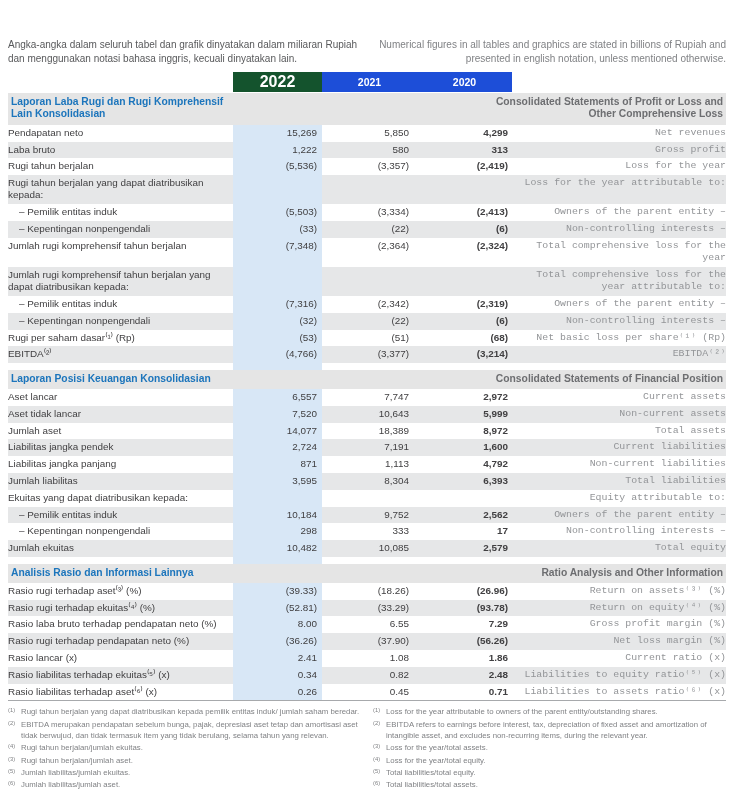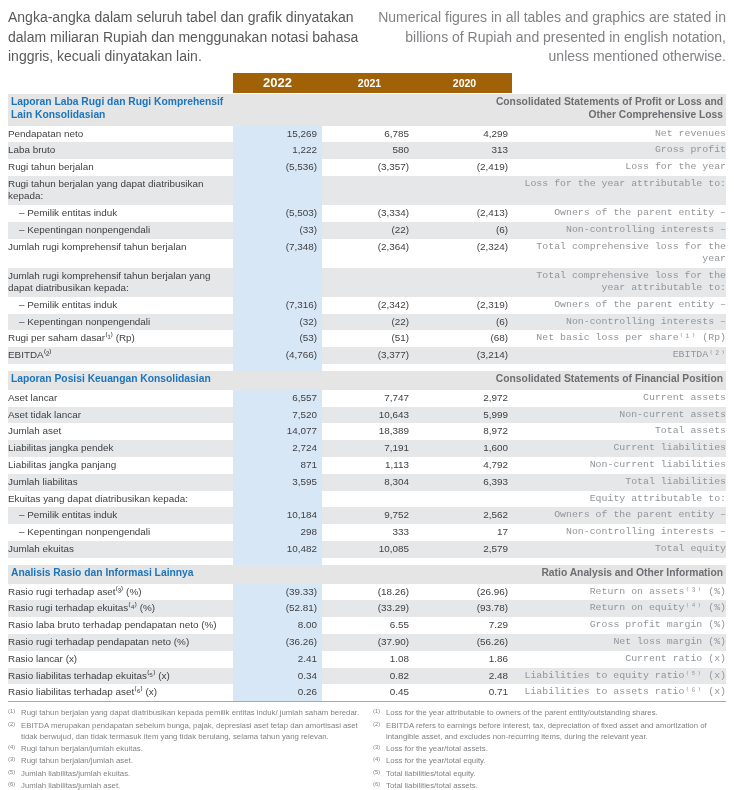--- a/index.html
+++ b/index.html
@@ -6,28 +6,28 @@
   html, body { width: 734px; background: #ffffff; }
   body {
     font-family: "Liberation Sans", sans-serif;
     color: #414042;
     -webkit-font-smoothing: antialiased;
   }
   .page { width: 734px; min-height: 790px; padding: 8px 8px 6px; }
 
   
   .notes { display: flex; justify-content: space-between; margin-bottom: 6px; }
-  .note { font-size: 14px; line-height: 1.4; }
+  .note { font-size: 10px; line-height: 1.4; margin-top: 30px; }
   .note-id { width: 372px; color: #58595B; text-align: left; }
   .note-en { width: 356px; color: #808285; text-align: right; }
 
   
   .year-header { display: grid; grid-template-columns: 225px 89px 190px 1fr; height: 20px; margin-top: 4px; }
-  .yh-2022 { background: #a16207; color: #fff; font-weight: bold; font-size: 13px; display: flex; align-items: center; justify-content: center; }
-  .yh-gray { background: #a16207; display: grid; grid-template-columns: 95px 95px; }
+  .yh-2022 { background: #14532d; color: #fff; font-weight: bold; font-size: 16px; display: flex; align-items: center; justify-content: center; }
+  .yh-gray { background: #1d4ed8; display: grid; grid-template-columns: 95px 95px; }
   .yh-cell { color: #fff; font-weight: bold; font-size: 10.5px; display: flex; align-items: center; justify-content: center; }
 
   
   .tbody { position: relative; margin-top: 1px; }
   .col-highlight { position: absolute; left: 225px; top: 0; bottom: 0; width: 89px; background: #D8E7F6; }
 
   .band { position: relative; display: flex; justify-content: space-between; align-items: flex-start;
           background: #e5e5e5; padding: 2.5px 0 3.5px; }
   .band.gap { margin-top: 7px; }
   .band-id { width: 228px; padding-left: 3px; color: #1C75BC; font-weight: bold; font-size: 10.3px; line-height: 1.25; }
@@ -35,21 +35,21 @@
 
   .row { position: relative; display: grid; grid-template-columns: 225px 89px 95px 95px 1fr;
          background: #ffffff; align-items: start; }
   .row.alt { background: #E6E7E8; }
   .c { font-size: 9.9px; line-height: 12.3px; padding: 2px 0 2.5px; }
   .c-label { }
   .c-label.indent { padding-left: 11px; }
   .c-num { text-align: right; }
   .c-2022 { background: #D8E7F6; height: 100%; padding-right: 5px; }
   .c-2021 { padding-right: 8px; }
-  .c-2020 { padding-right: 4px; }
+  .c-2020 { padding-right: 4px; font-weight: bold; }
   .c-en { text-align: right; color: #939598; font-family: Liberation Mono, monospace; }
 
   .bottom-rule { position: relative; height: 1px; background: #A7A9AC; }
 
   
   .footnotes { display: grid; grid-template-columns: 1fr 1fr; column-gap: 12px; margin-top: 5px; }
   .fn-col { }
   .fn-item { display: grid; grid-template-columns: 13px 1fr; font-size: 7.8px; line-height: 1.45; color: #808285; margin-bottom: 1px; }
   .fn-marker { font-size: 5.8px; line-height: 1.2; padding-top: 1px; }
   .fn-text { }
@@ -77,21 +77,21 @@
   <div class="tbody" id="tbody">
     <div class="col-highlight"></div>
 
   <div class="band">
         <div class="band-id">Laporan Laba Rugi dan Rugi Komprehensif Lain Konsolidasian</div>
         <div class="band-en">Consolidated Statements of Profit or Loss and Other Comprehensive Loss</div>
       </div>
       <div class="row">
         <div class="c c-label">Pendapatan neto</div>
         <div class="c c-num c-2022">15,269</div>
-        <div class="c c-num c-2021">6,785</div>
+        <div class="c c-num c-2021">5,850</div>
         <div class="c c-num c-2020">4,299</div>
         <div class="c c-en">Net revenues</div>
       </div>
       <div class="row alt">
         <div class="c c-label">Laba bruto</div>
         <div class="c c-num c-2022">1,222</div>
         <div class="c c-num c-2021">580</div>
         <div class="c c-num c-2020">313</div>
         <div class="c c-en">Gross profit</div>
       </div>

